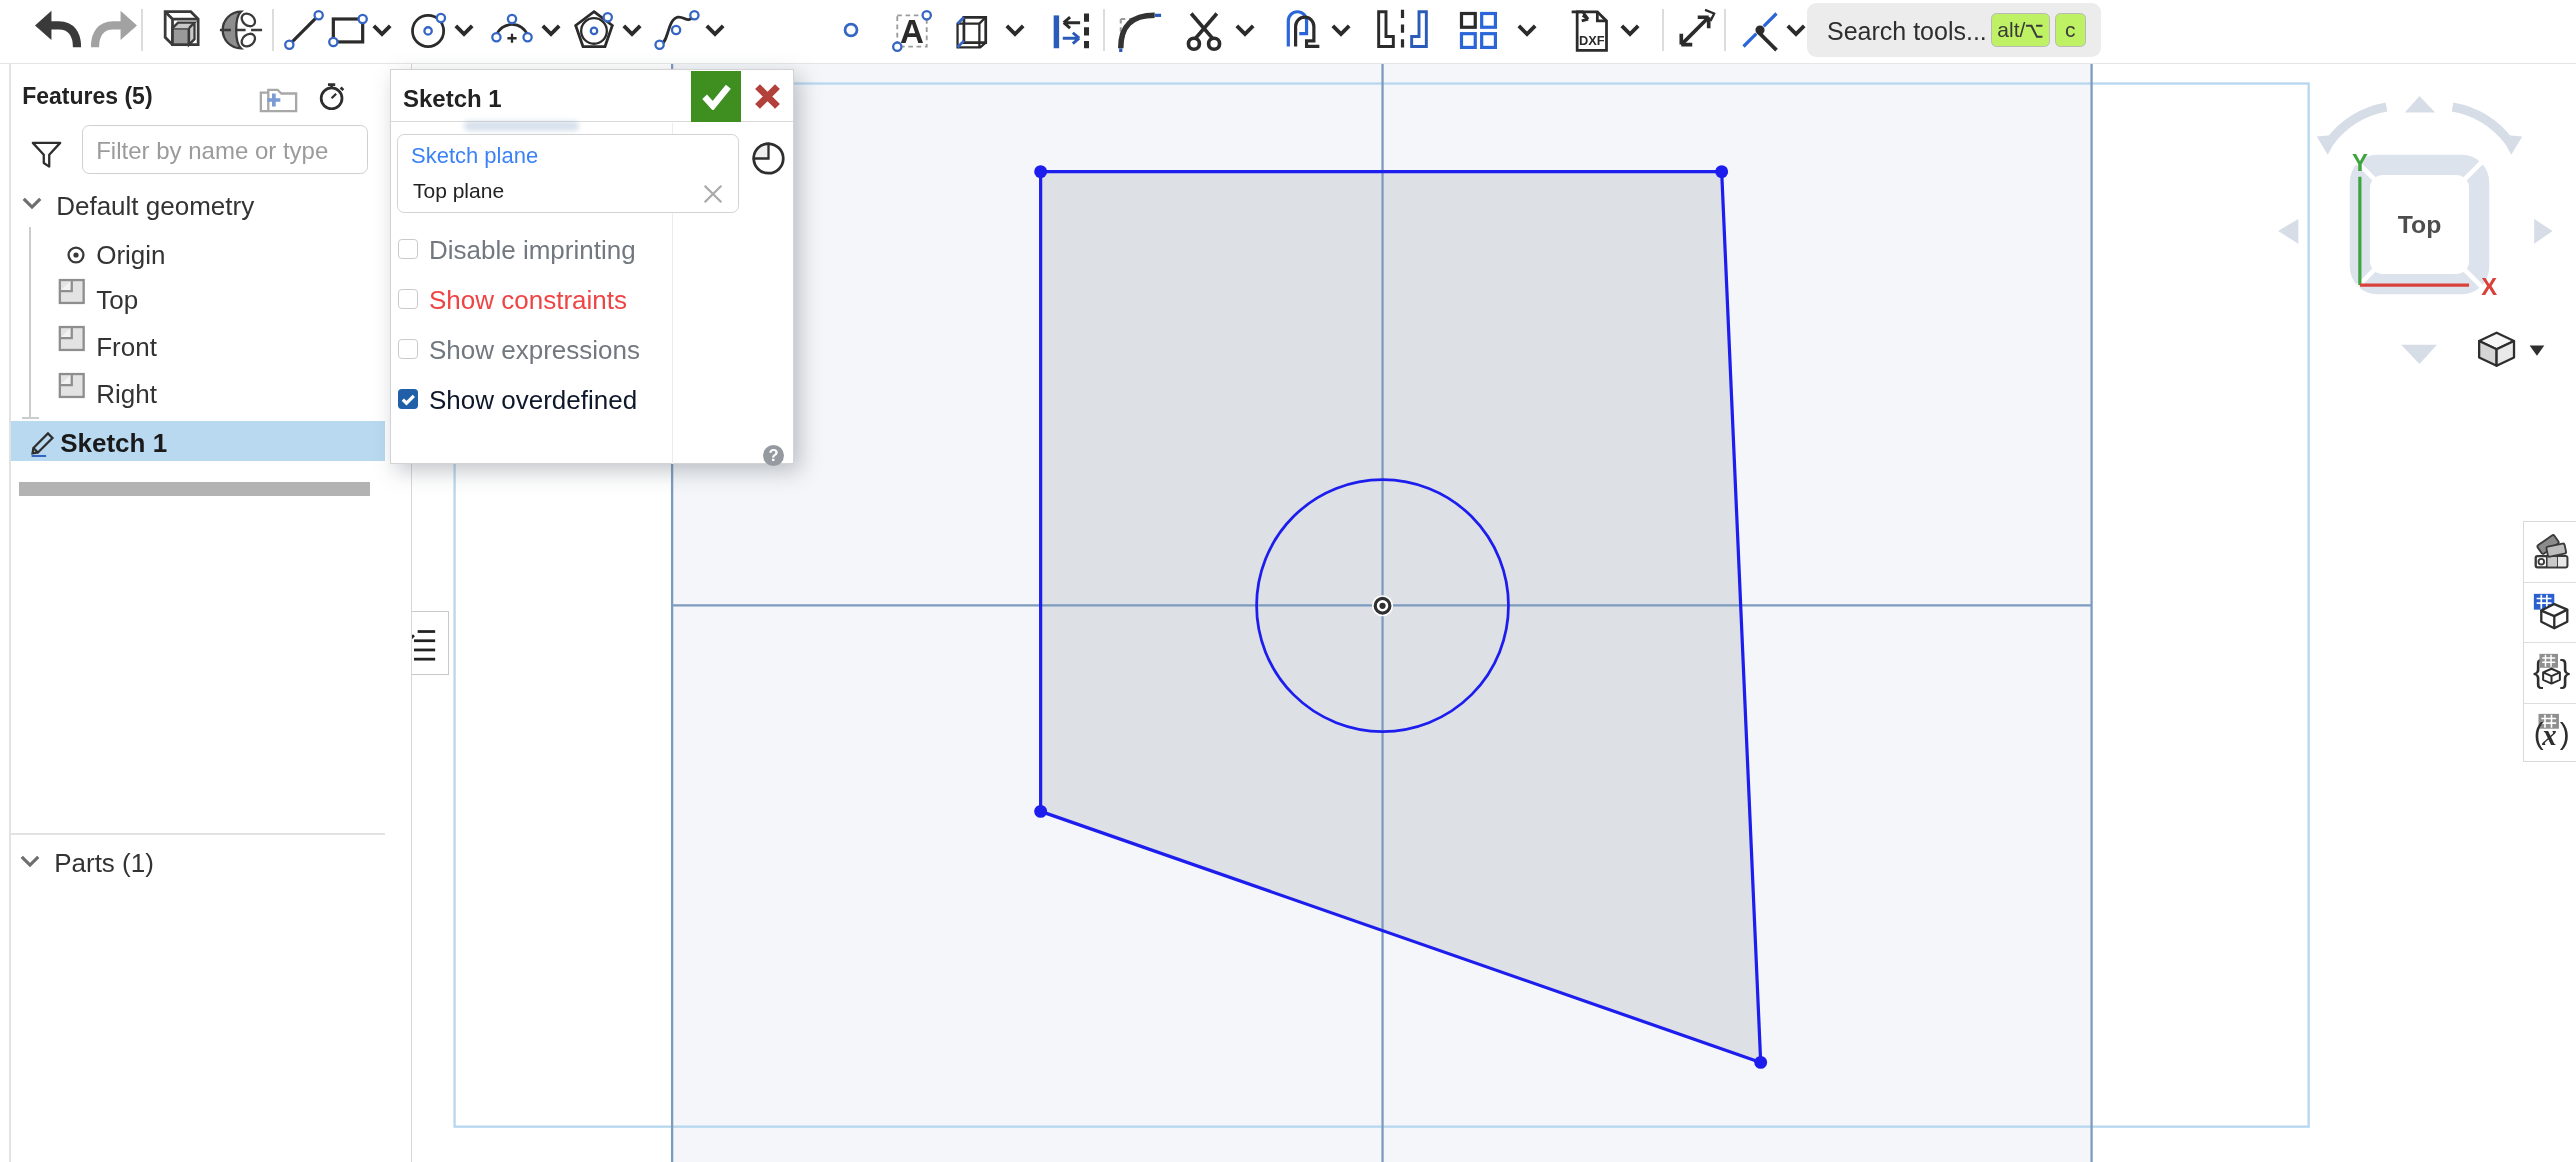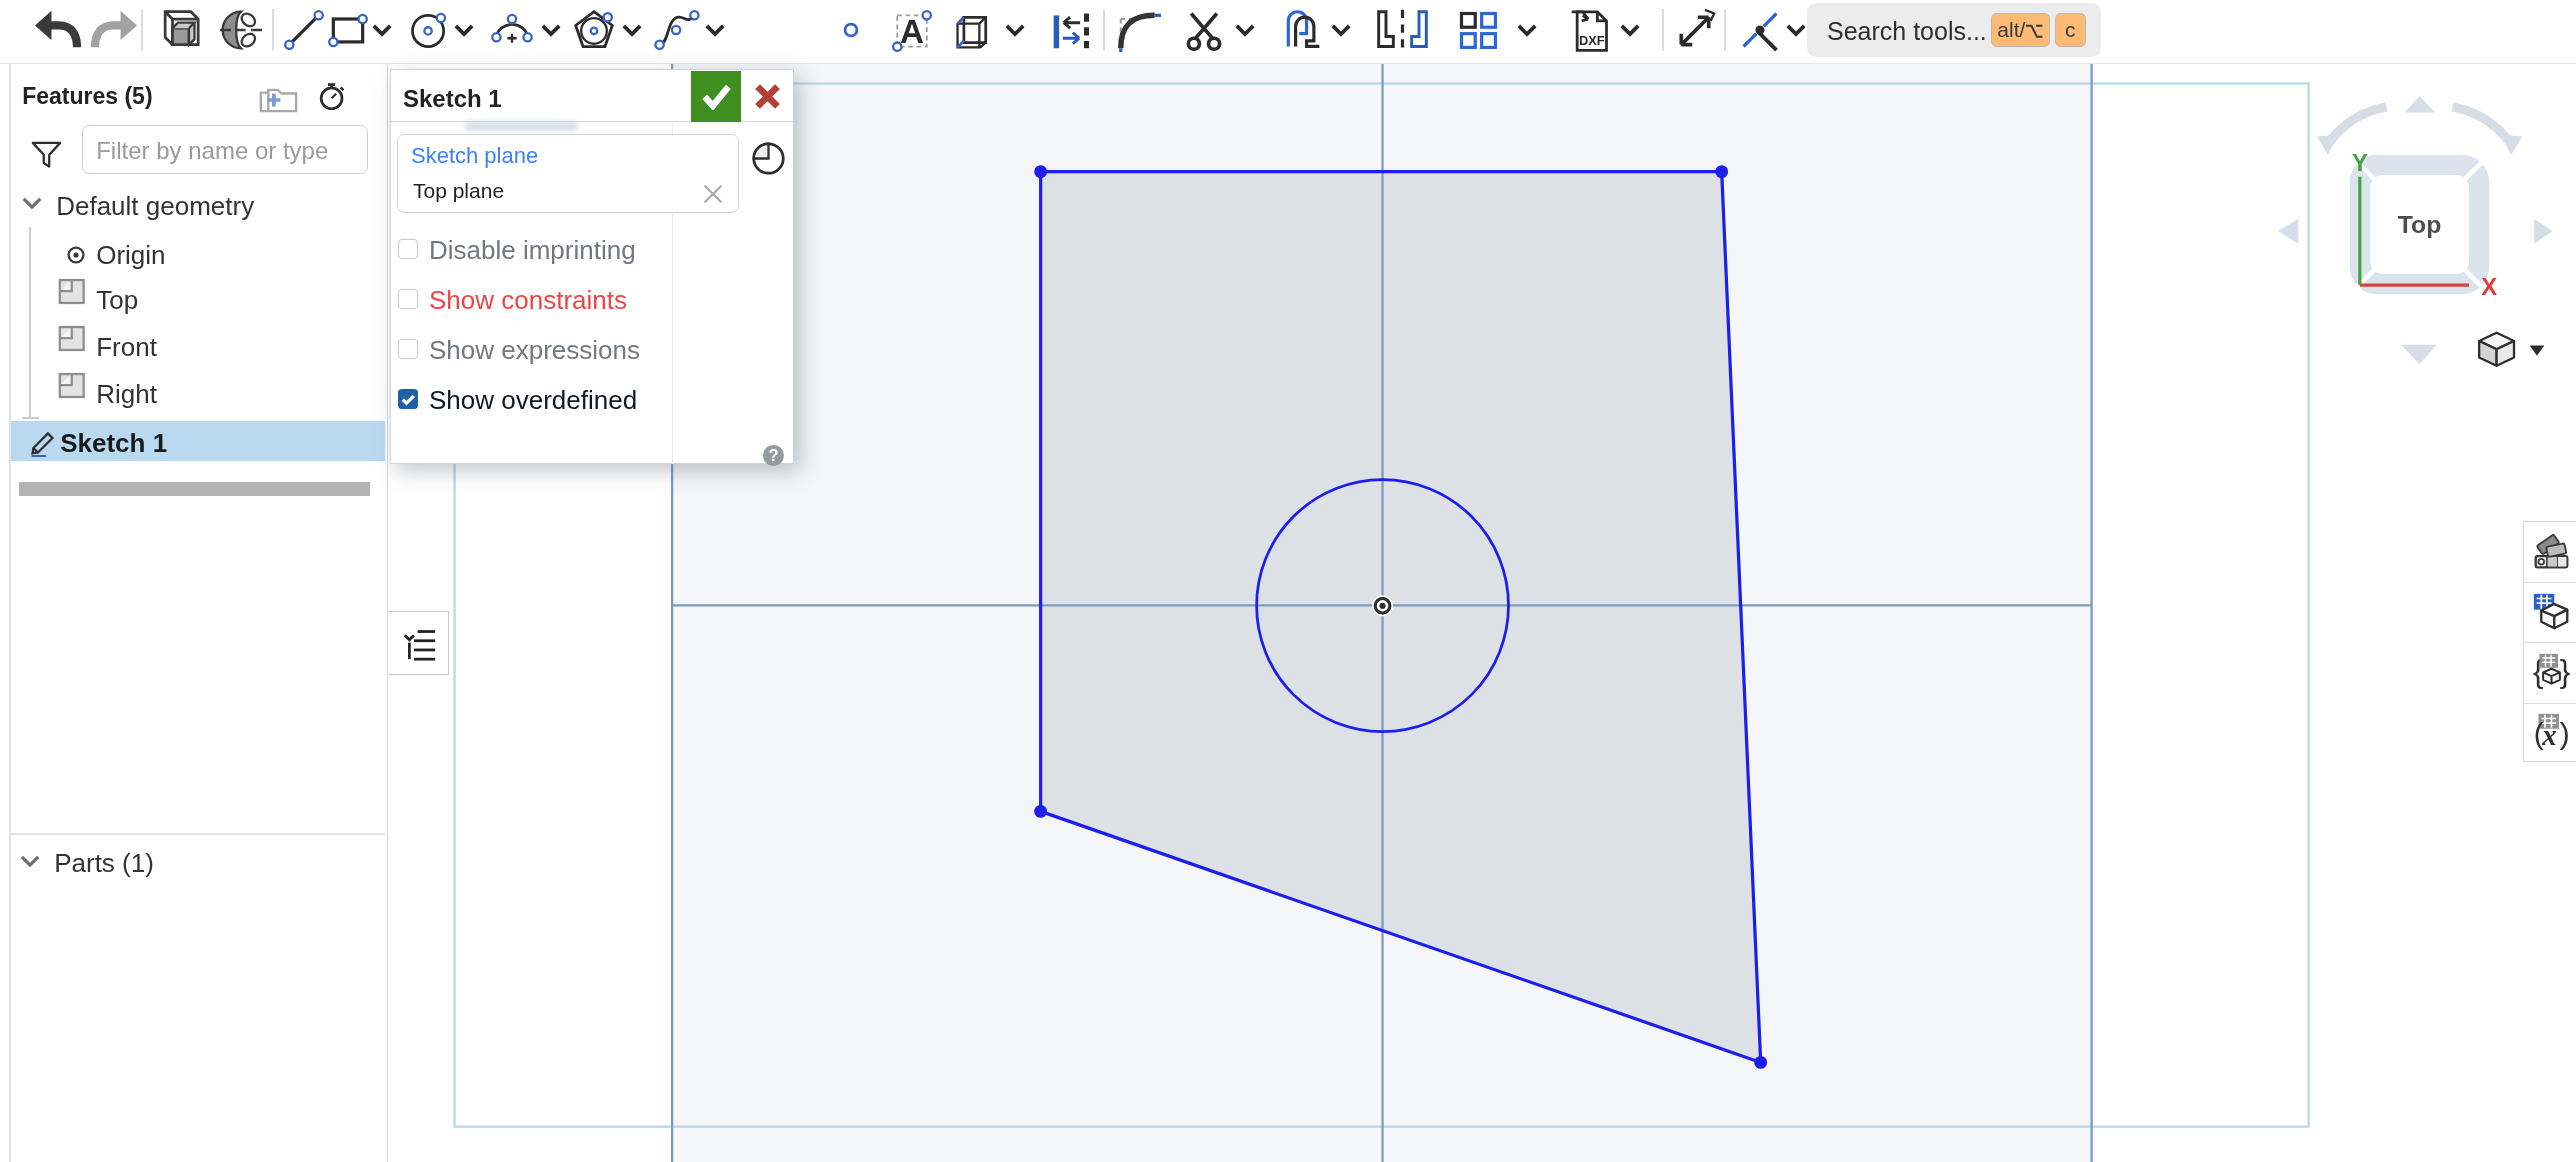--- a/index.html
+++ b/index.html
@@ -1,27 +1,27 @@
 <!DOCTYPE html>
 <html style="font-size:14.7px"><head>
 <meta charset="utf-8">
 <style>
 html,body{margin:0;padding:0;width:2576px;height:1162px;overflow:hidden;background:#fff;
  font-family:"Liberation Sans",sans-serif;-webkit-font-smoothing:antialiased;}
 .abs{position:absolute;}
 #toolbar{position:absolute;left:0;top:0;width:2576px;height:63px;background:#fff;border-bottom:1.4px solid #e4e6e8;z-index:30;}
 .sep{position:absolute;top:9.2px;width:1.8px;height:42px;background:#dcdcdc;}
-#panel{position:absolute;left:9.2px;top:64px;width:378px;height:1098px;background:#fff;border-right:1.4px solid #d6d6d6;z-index:20;}
+#panel{position:absolute;left:9.2px;top:64px;width:378px;height:1098px;background:#fff;border-right:1.4px solid #d6d6d6;z-index:20;padding-left:24px;}
 #leftedge{position:absolute;left:9.2px;top:63px;width:1.4px;height:1099px;background:#e2e2e2;z-index:21;}
 .ptxt{position:absolute;color:#333;font-size:26px;white-space:nowrap;}
 #tab{position:absolute;left:389px;top:611px;width:59px;height:62px;background:#fff;border:1.4px solid #c9c9c9;border-left:none;z-index:19;}
 #dialog{position:absolute;left:390px;top:69px;width:404px;height:395px;background:#fff;border:0.9px solid #d3d3d3;box-shadow:5.5px 7.3px 20px rgba(80,90,100,0.35);z-index:40;box-sizing:border-box;}
 #dlghead{position:absolute;left:0;top:0;width:100%;height:52px;border-bottom:1.4px solid #dadada;box-sizing:border-box;}
 .searchbox{position:absolute;left:1807px;top:2.8px;width:294px;height:54px;background:#ececec;border-radius:9.2px;}
-.kbd{position:absolute;background:#fdba74;border:1.4px solid #b9b9b9;border-radius:5.5px;color:#3a3a3a;font-size:21px;text-align:center;}
+.kbd{position:absolute;background:#bef264;border:1.4px solid #b9b9b9;border-radius:5.5px;color:#3a3a3a;font-size:21px;text-align:center;}
 #rightstrip{position:absolute;left:2523px;top:521px;width:53px;height:241px;background:#fff;border:1.4px solid #d9d9d9;border-right:none;box-sizing:border-box;z-index:18;}
 .rsep{position:absolute;left:0;width:100%;height:1.4px;background:#dedede;}
 </style>
 </head>
 <body>
 
 <svg class="abs" style="left:0;top:0;z-index:1" width="2576" height="1162" viewBox="0 0 2806 1266">
   <rect x="732" y="69" width="1546.5" height="1197" fill="#f4f6f9"></rect>
   <rect x="495" y="91" width="2020" height="1136.5" fill="none" stroke="#b7d7ef" stroke-width="2.5"></rect>
   <polygon points="1133.5,187 1875.5,187 1918,1157.5 1133.5,884" fill="#dde0e4"></polygon>

